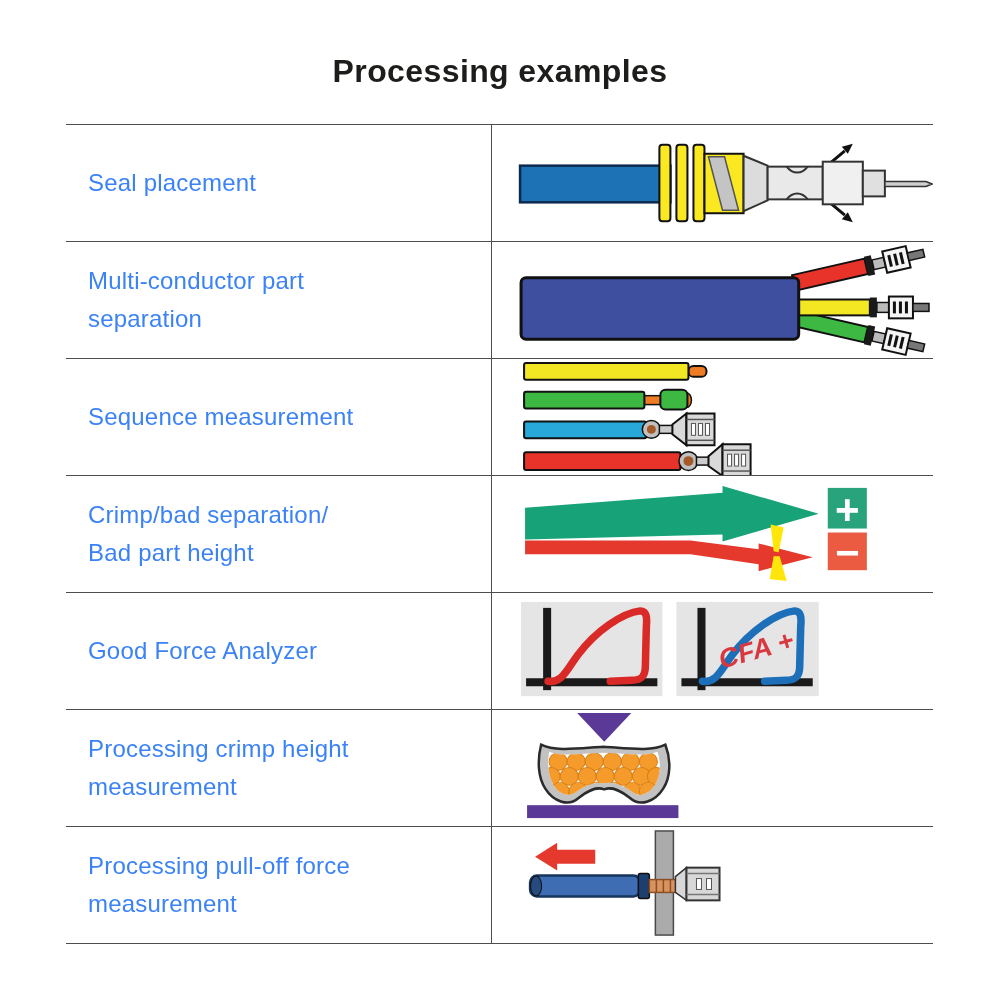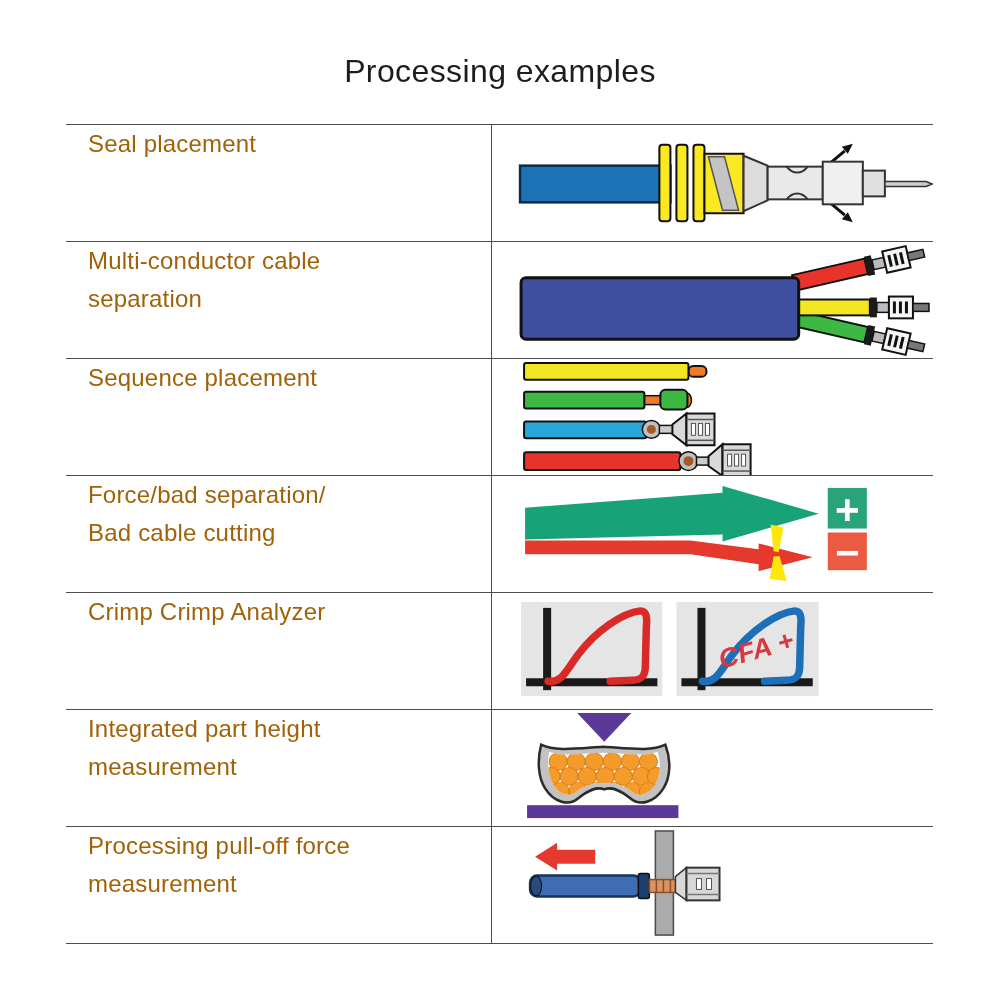--- a/index.html
+++ b/index.html
@@ -1,24 +1,24 @@
 <!DOCTYPE html>
 <html><head>
 <meta charset="utf-8">
 <style>
   html,body{margin:0;padding:0;background:#ffffff;}
   body{width:1000px;height:1000px;font-family:"Liberation Sans",sans-serif;position:relative;}
   .page{position:absolute;inset:0;background:#fff;}
   .title{position:absolute;top:53px;left:0;width:100%;margin:0;text-align:center;
-         font-size:32px;font-weight:400;color:#1d1d1b;letter-spacing:.4px;}
+         font-size:32px;font-weight:700;color:#1d1d1b;letter-spacing:.4px;}
   .table{position:absolute;left:66px;top:124px;width:867px;border-bottom:1.5px solid #4d4d4d;}
   .row{display:flex;height:117px;box-sizing:border-box;border-top:1.5px solid #4d4d4d;}
   .cell-label{width:426px;box-sizing:border-box;border-right:1.3px solid #4d4d4d;
-              display:flex;flex-direction:column;
-              padding-left:22px;font-size:24px;line-height:38px;color:#a16207;letter-spacing:.2px;}
+              display:flex;flex-direction:column;justify-content:center;
+              padding-left:22px;font-size:24px;line-height:38px;color:#3b82f6;letter-spacing:.2px;}
   .cell-art{flex:1;position:relative;overflow:hidden;}
   .cell-art svg{position:absolute;left:0;top:0;width:100%;height:100%;display:block;}
   .lbl-line{min-height:0;}
 </style>
 </head>
 <body>
 
 <div class="page">
   <h1 class="title">Processing examples</h1>
 
@@ -47,21 +47,21 @@
             <rect x="822" y="161" width="40" height="43" fill="#f0f0f0" stroke="#333" stroke-width="2"></rect>
             <rect x="862" y="170" width="22" height="26" fill="#e0e0e0" stroke="#333" stroke-width="2"></rect>
             <polygon points="884,181 925,181 931,183.5 925,186 884,186" fill="#cfcfcf" stroke="#333" stroke-width="1.5"></polygon>
           </g>
         </svg>
       </div>
     </div>
 
     <div class="row">
       <div class="cell-label">
-        <div class="lbl-line">Multi-conductor cable</div>
+        <div class="lbl-line">Multi-conductor part</div>
         <div class="lbl-line">separation</div>
       </div>
       <div class="cell-art">
         <svg viewBox="492 241 440 117" preserveAspectRatio="none">
           <g transform="translate(795,290) rotate(-13)">
             <rect x="0" y="-16" width="74" height="16" fill="#e8332a" stroke="#111" stroke-width="2"></rect>
             <rect x="74" y="-18" width="7" height="20" fill="#1a1a1a"></rect>
             <rect x="81" y="-13" width="12" height="10" fill="#bbb" stroke="#111" stroke-width="1.5"></rect>
             <rect x="93" y="-19" width="24" height="22" fill="#f5f5f5" stroke="#111" stroke-width="2"></rect>
             <rect x="97" y="-14" width="3" height="12" fill="#111"></rect>
@@ -89,21 +89,21 @@
               <rect x="109" y="2" width="3" height="12" fill="#111"></rect>
             <rect x="117" y="4" width="16" height="8" fill="#777" stroke="#111" stroke-width="1.5"></rect>
           </g>
           <rect x="521" y="277" width="277" height="62" rx="5" fill="#3e4f9f" stroke="#111" stroke-width="3"></rect>
         </svg>
       </div>
     </div>
 
     <div class="row">
       <div class="cell-label">
-        <div class="lbl-line">Sequence placement</div>
+        <div class="lbl-line">Sequence measurement</div>
         <div class="lbl-line"></div>
       </div>
       <div class="cell-art">
         <svg viewBox="492 358 440 117" preserveAspectRatio="none">
           <g>
             <rect x="688" y="365" width="18" height="11" rx="5" fill="#ed7c25" stroke="#111" stroke-width="2"></rect>
             <rect x="524" y="362" width="164" height="17" rx="2" fill="#f2e722" stroke="#111" stroke-width="2"></rect>
           </g>
           <g>
             <rect x="644" y="395" width="20" height="9" fill="#ed7c25" stroke="#111" stroke-width="1.5"></rect>
@@ -136,40 +136,40 @@
             <rect x="727" y="454" width="4" height="12" fill="#fff" stroke="#555" stroke-width="1"></rect>
             <rect x="734" y="454" width="4" height="12" fill="#fff" stroke="#555" stroke-width="1"></rect>
             <rect x="741" y="454" width="4" height="12" fill="#fff" stroke="#555" stroke-width="1"></rect>
           </g>
         </svg>
       </div>
     </div>
 
     <div class="row">
       <div class="cell-label">
-        <div class="lbl-line">Force/bad separation/</div>
-        <div class="lbl-line">Bad cable cutting</div>
+        <div class="lbl-line">Crimp/bad separation/</div>
+        <div class="lbl-line">Bad part height</div>
       </div>
       <div class="cell-art">
         <svg viewBox="492 475 440 117" preserveAspectRatio="none">
           <polygon points="525,507 722,492 722,485 818,513 722,541 722,534 525,539" fill="#17a377"></polygon>
           <polygon points="525,540 690,540 758,549 758,543 812,557 758,571 758,564 690,554 525,554" fill="#e5392e"></polygon>
           <polygon points="770,524 783,527 778,552 773,551" fill="#ffe60a"></polygon>
           <polygon points="773,556 779,556 786,581 769,579" fill="#ffe60a"></polygon>
           <rect x="827" y="487" width="39" height="41" fill="#28a37c"></rect>
           <text x="846.5" y="509" text-anchor="middle" dominant-baseline="central" font-size="42" font-weight="bold" fill="#ffffff">+</text>
           <rect x="827" y="532" width="39" height="38" fill="#ea5b41"></rect>
           <text x="846.5" y="552" text-anchor="middle" dominant-baseline="central" font-size="42" font-weight="bold" fill="#ffffff">−</text>
         </svg>
       </div>
     </div>
 
     <div class="row">
       <div class="cell-label">
-        <div class="lbl-line">Crimp Crimp Analyzer</div>
+        <div class="lbl-line">Good Force Analyzer</div>
       </div>
       <div class="cell-art">
         <svg viewBox="492 592 440 117" preserveAspectRatio="none">
           <g>
             <rect x="521" y="601" width="141" height="95" fill="#e5e5e5"></rect>
             <line x1="547" y1="607" x2="547" y2="690" stroke="#1a1a1a" stroke-width="8"></line>
             <line x1="526" y1="682" x2="657" y2="682" stroke="#1a1a1a" stroke-width="8"></line>
             <path d="M548,681 C562,683 566,670 578,654 C596,630 622,612 640,610 C646,610 647,616 646,626 L645,666 C645,676 641,680 632,680 L610,681" fill="none" stroke="#d92a28" stroke-width="7.5" stroke-linecap="round" stroke-linejoin="round"></path>
           </g>
           <g>
@@ -178,21 +178,21 @@
             <line x1="681" y1="682" x2="812" y2="682" stroke="#1a1a1a" stroke-width="8"></line>
             <path d="M702,681 C716,683 720,670 732,654 C750,630 776,612 794,610 C800,610 801,616 800,626 L799,666 C799,676 795,680 786,680 L764,681" fill="none" stroke="#1c6fb8" stroke-width="7.5" stroke-linecap="round" stroke-linejoin="round"></path>
             <text x="758" y="658" transform="rotate(-16 758 658)" text-anchor="middle" font-size="27" font-weight="bold" font-style="italic" fill="#d8383f">CFA +</text>
           </g>
         </svg>
       </div>
     </div>
 
     <div class="row">
       <div class="cell-label">
-        <div class="lbl-line">Integrated part height</div>
+        <div class="lbl-line">Processing crimp height</div>
         <div class="lbl-line">measurement</div>
       </div>
       <div class="cell-art">
         <svg viewBox="492 709 440 117" preserveAspectRatio="none">
           <defs>
             <clipPath id="crimp-cavity">
               <path d="M549,751 C560,756 580,753 603,752 C626,753 646,756 657,751 C661,762 660,775 655,784 C649,794 639,798 631,791 C621,784 612,781 604,783 C596,781 587,784 577,791 C569,798 558,794 553,784 C548,775 547,762 549,751 Z"></path>
             </clipPath>
           </defs>
           <polygon points="577,712 631,712 604,741" fill="#5b3a97"></polygon>

